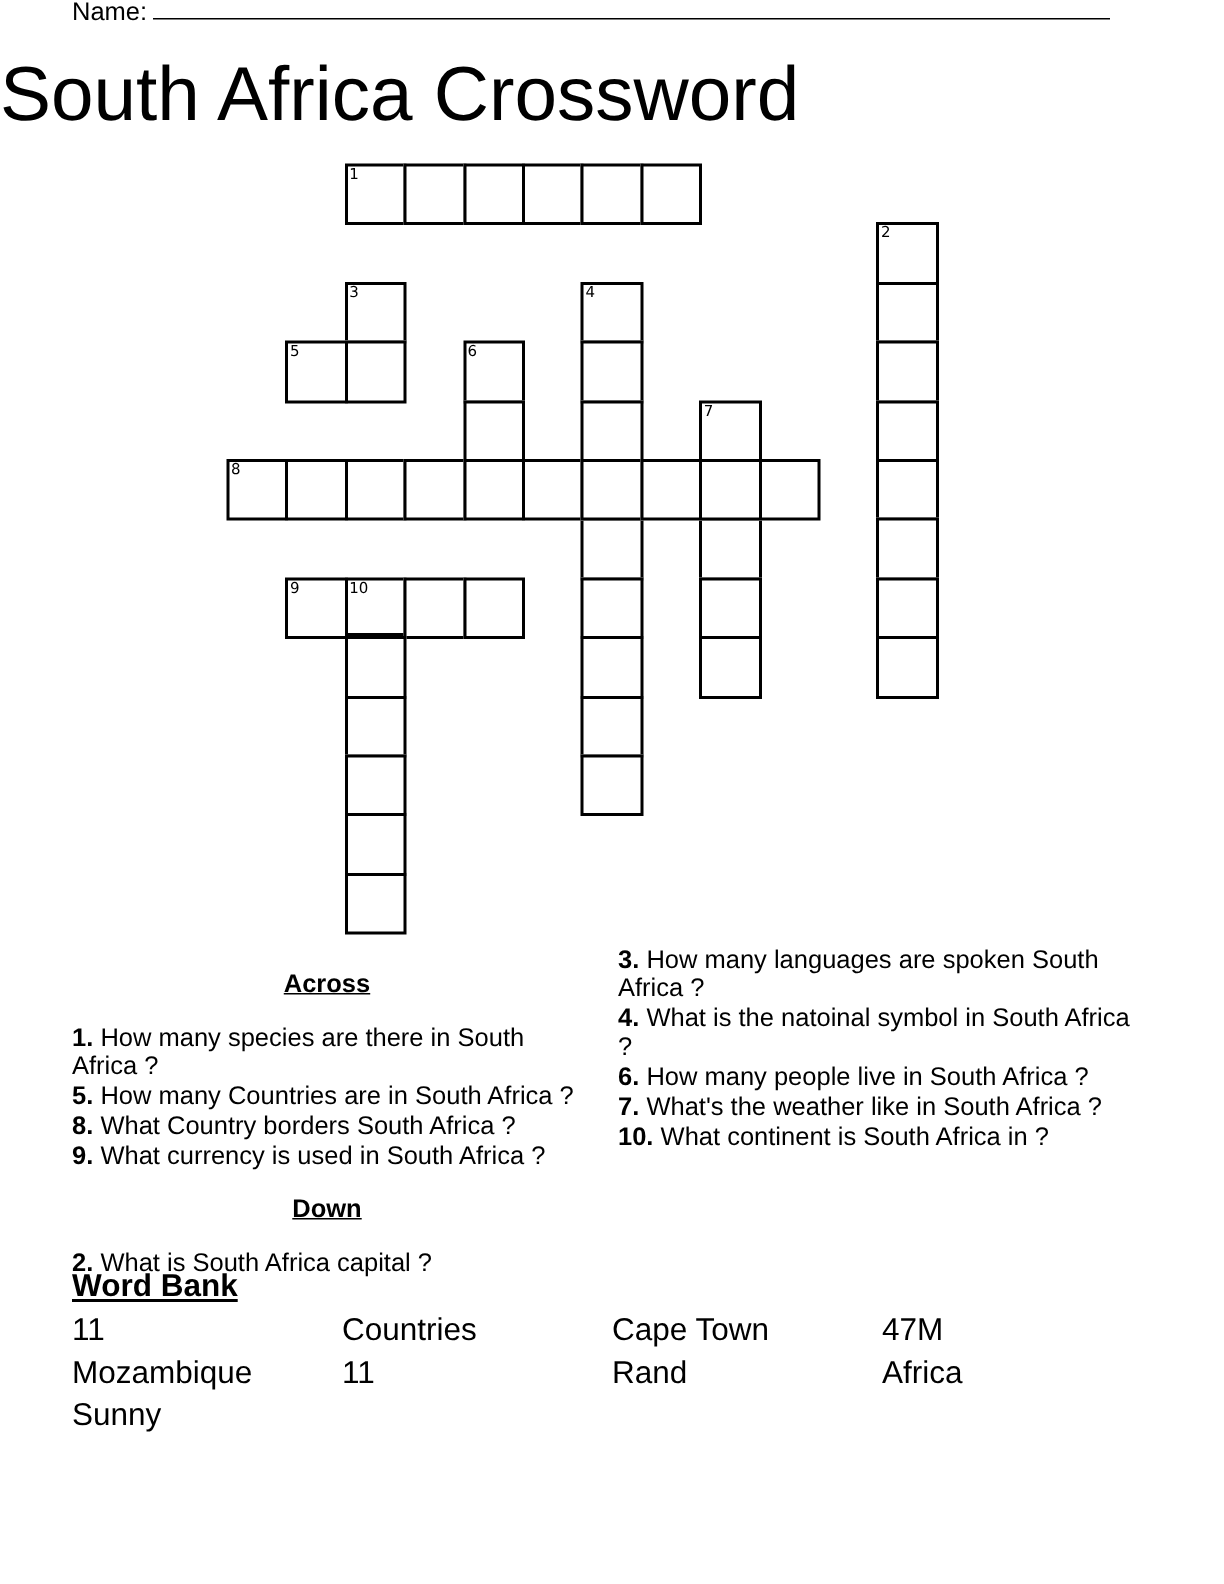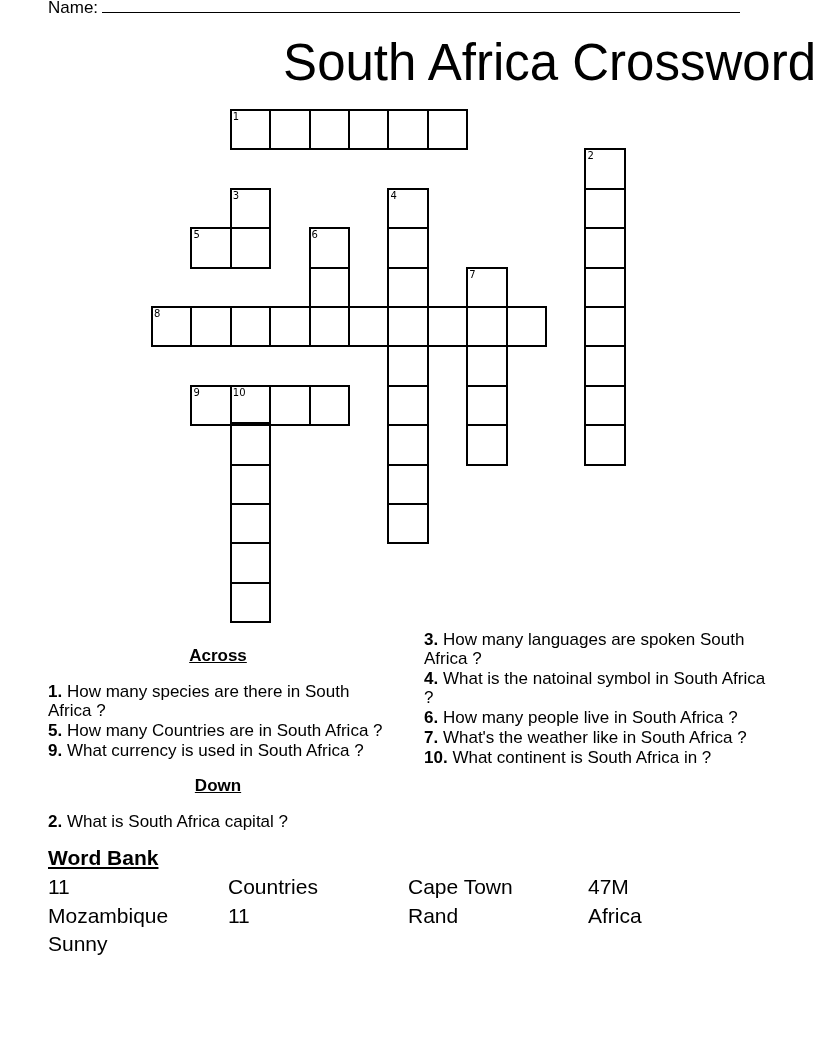--- a/index.html
+++ b/index.html
@@ -29,21 +29,21 @@
       border-bottom: 1px solid #000;
       height: 14px;
       vertical-align: baseline;
       margin-left: 4px;
     }
     .title {
       position: absolute;
       left: 0;
       width: 816px;
       top: 32px;
-      text-align: right;
+      text-align: left;
       font-size: 51px;
       line-height: 62px;
       letter-spacing: 0px;
     }
     .grid {
       position: absolute;
       left: 0;
       top: 0;
       width: 816px;
       height: 640px;
@@ -65,21 +65,21 @@
       line-height: 11px;
       color: #000;
     }
     .clues {
       position: absolute;
       top: 630px;
       font-size: 17px;
       line-height: 19px;
     }
     .clues.left { left: 48px; width: 340px; }
-    .clues.right { left: 424px; width: 345px; }
+    .clues.right { left: 412px; width: 345px; }
     .clue-heading {
       font-weight: bold;
       text-decoration: underline;
       margin: 16px;
       line-height: 20px;
       text-align: center;
     }
     .clue {
       margin: 0 0 1px 0;
     }
@@ -184,20 +184,21 @@
     <div class="cell" style="left: 229.8px; top: 463.6px; width: 41.4px; height: 41.4px;"></div>
     <div class="cell" style="left: 229.8px; top: 503px; width: 41.4px; height: 41.4px;"></div>
     <div class="cell" style="left: 229.8px; top: 542.4px; width: 41.4px; height: 41.4px;"></div>
     <div class="cell" style="left: 229.8px; top: 581.8px; width: 41.4px; height: 41.4px;"></div>
   </div>
 
 <div class="clues left">
   <div class="clue-heading">Across</div>
   <div class="clue"><span class="n">1.</span> <span>How many species are there in South Africa ?</span></div>
   <div class="clue"><span class="n">5.</span> <span>How many Countries are in South Africa ?</span></div>
+  <div class="clue"><span class="n">8.</span> <span>What Country borders South Africa ?</span></div>
   <div class="clue"><span class="n">9.</span> <span>What currency is used in South Africa ?</span></div>
   <div class="clue-heading">Down</div>
   <div class="clue"><span class="n">2.</span> <span>What is South Africa capital ?</span></div>
 </div>
 
 <div class="clues right">
   <div class="clue"><span class="n">3.</span> <span>How many languages are spoken South Africa ?</span></div>
   <div class="clue"><span class="n">4.</span> <span>What is the natoinal symbol in South Africa ?</span></div>
   <div class="clue"><span class="n">6.</span> <span>How many people live in South Africa ?</span></div>
   <div class="clue"><span class="n">7.</span> <span>What's the weather like in South Africa ?</span></div>

